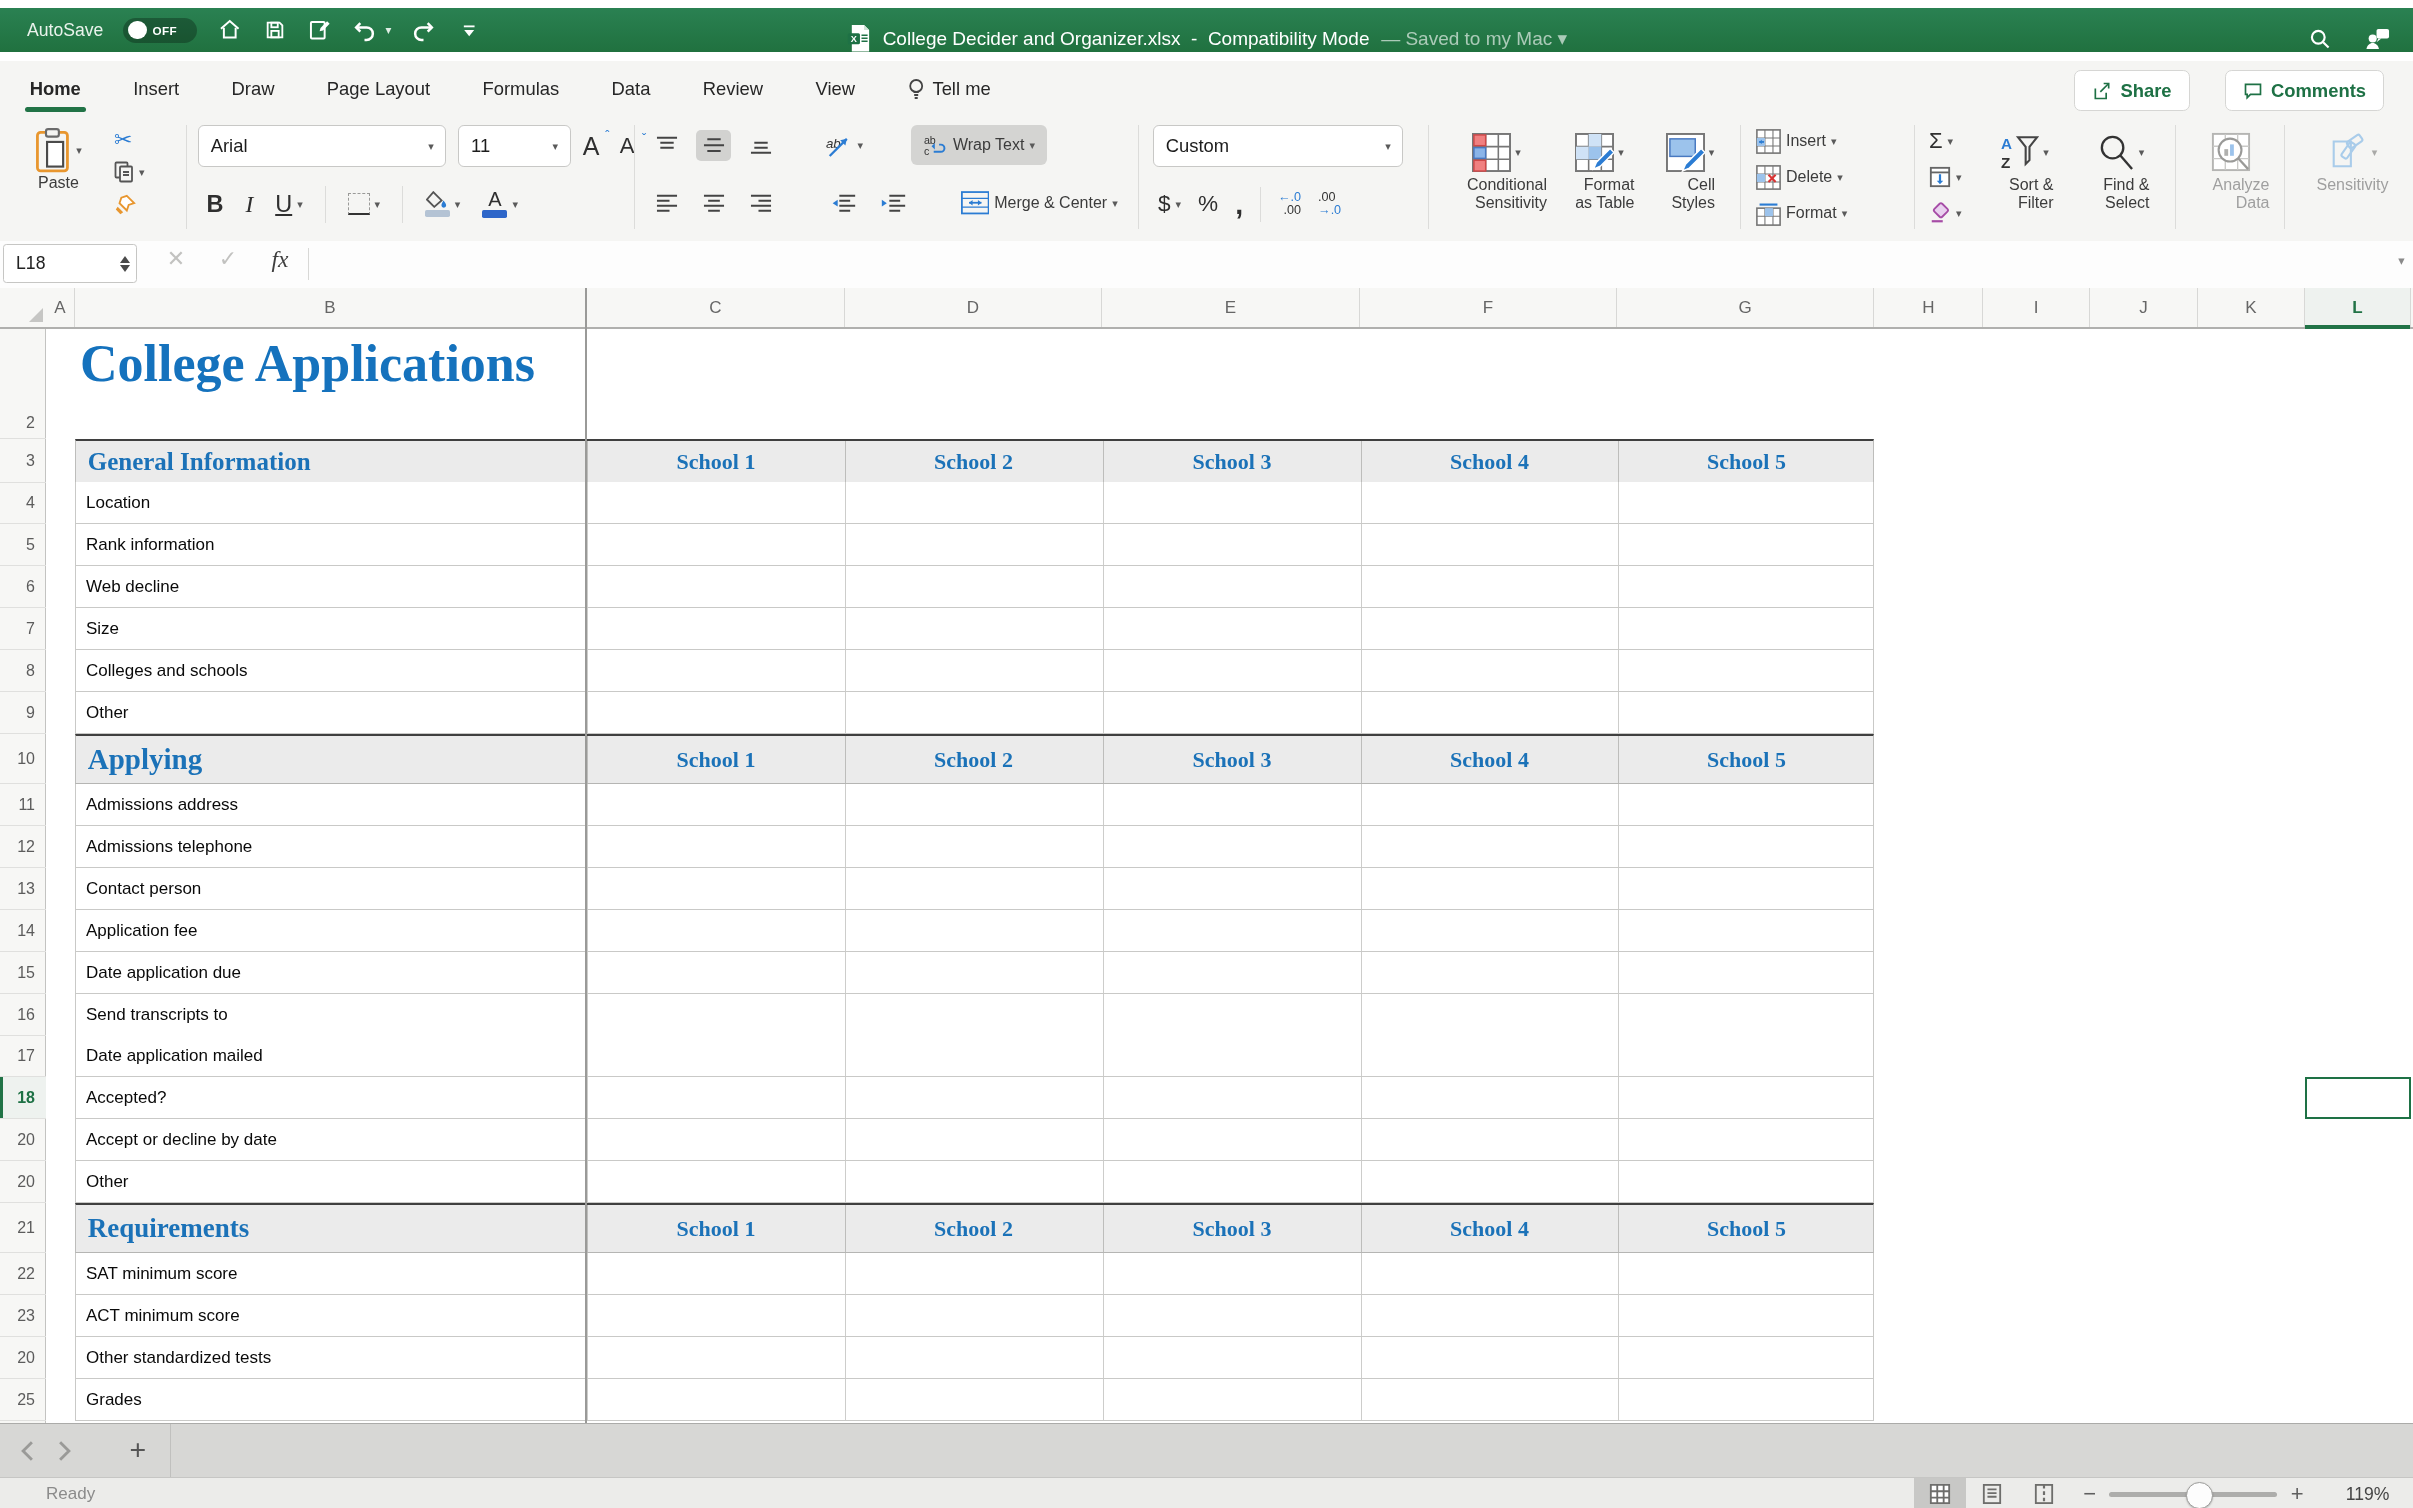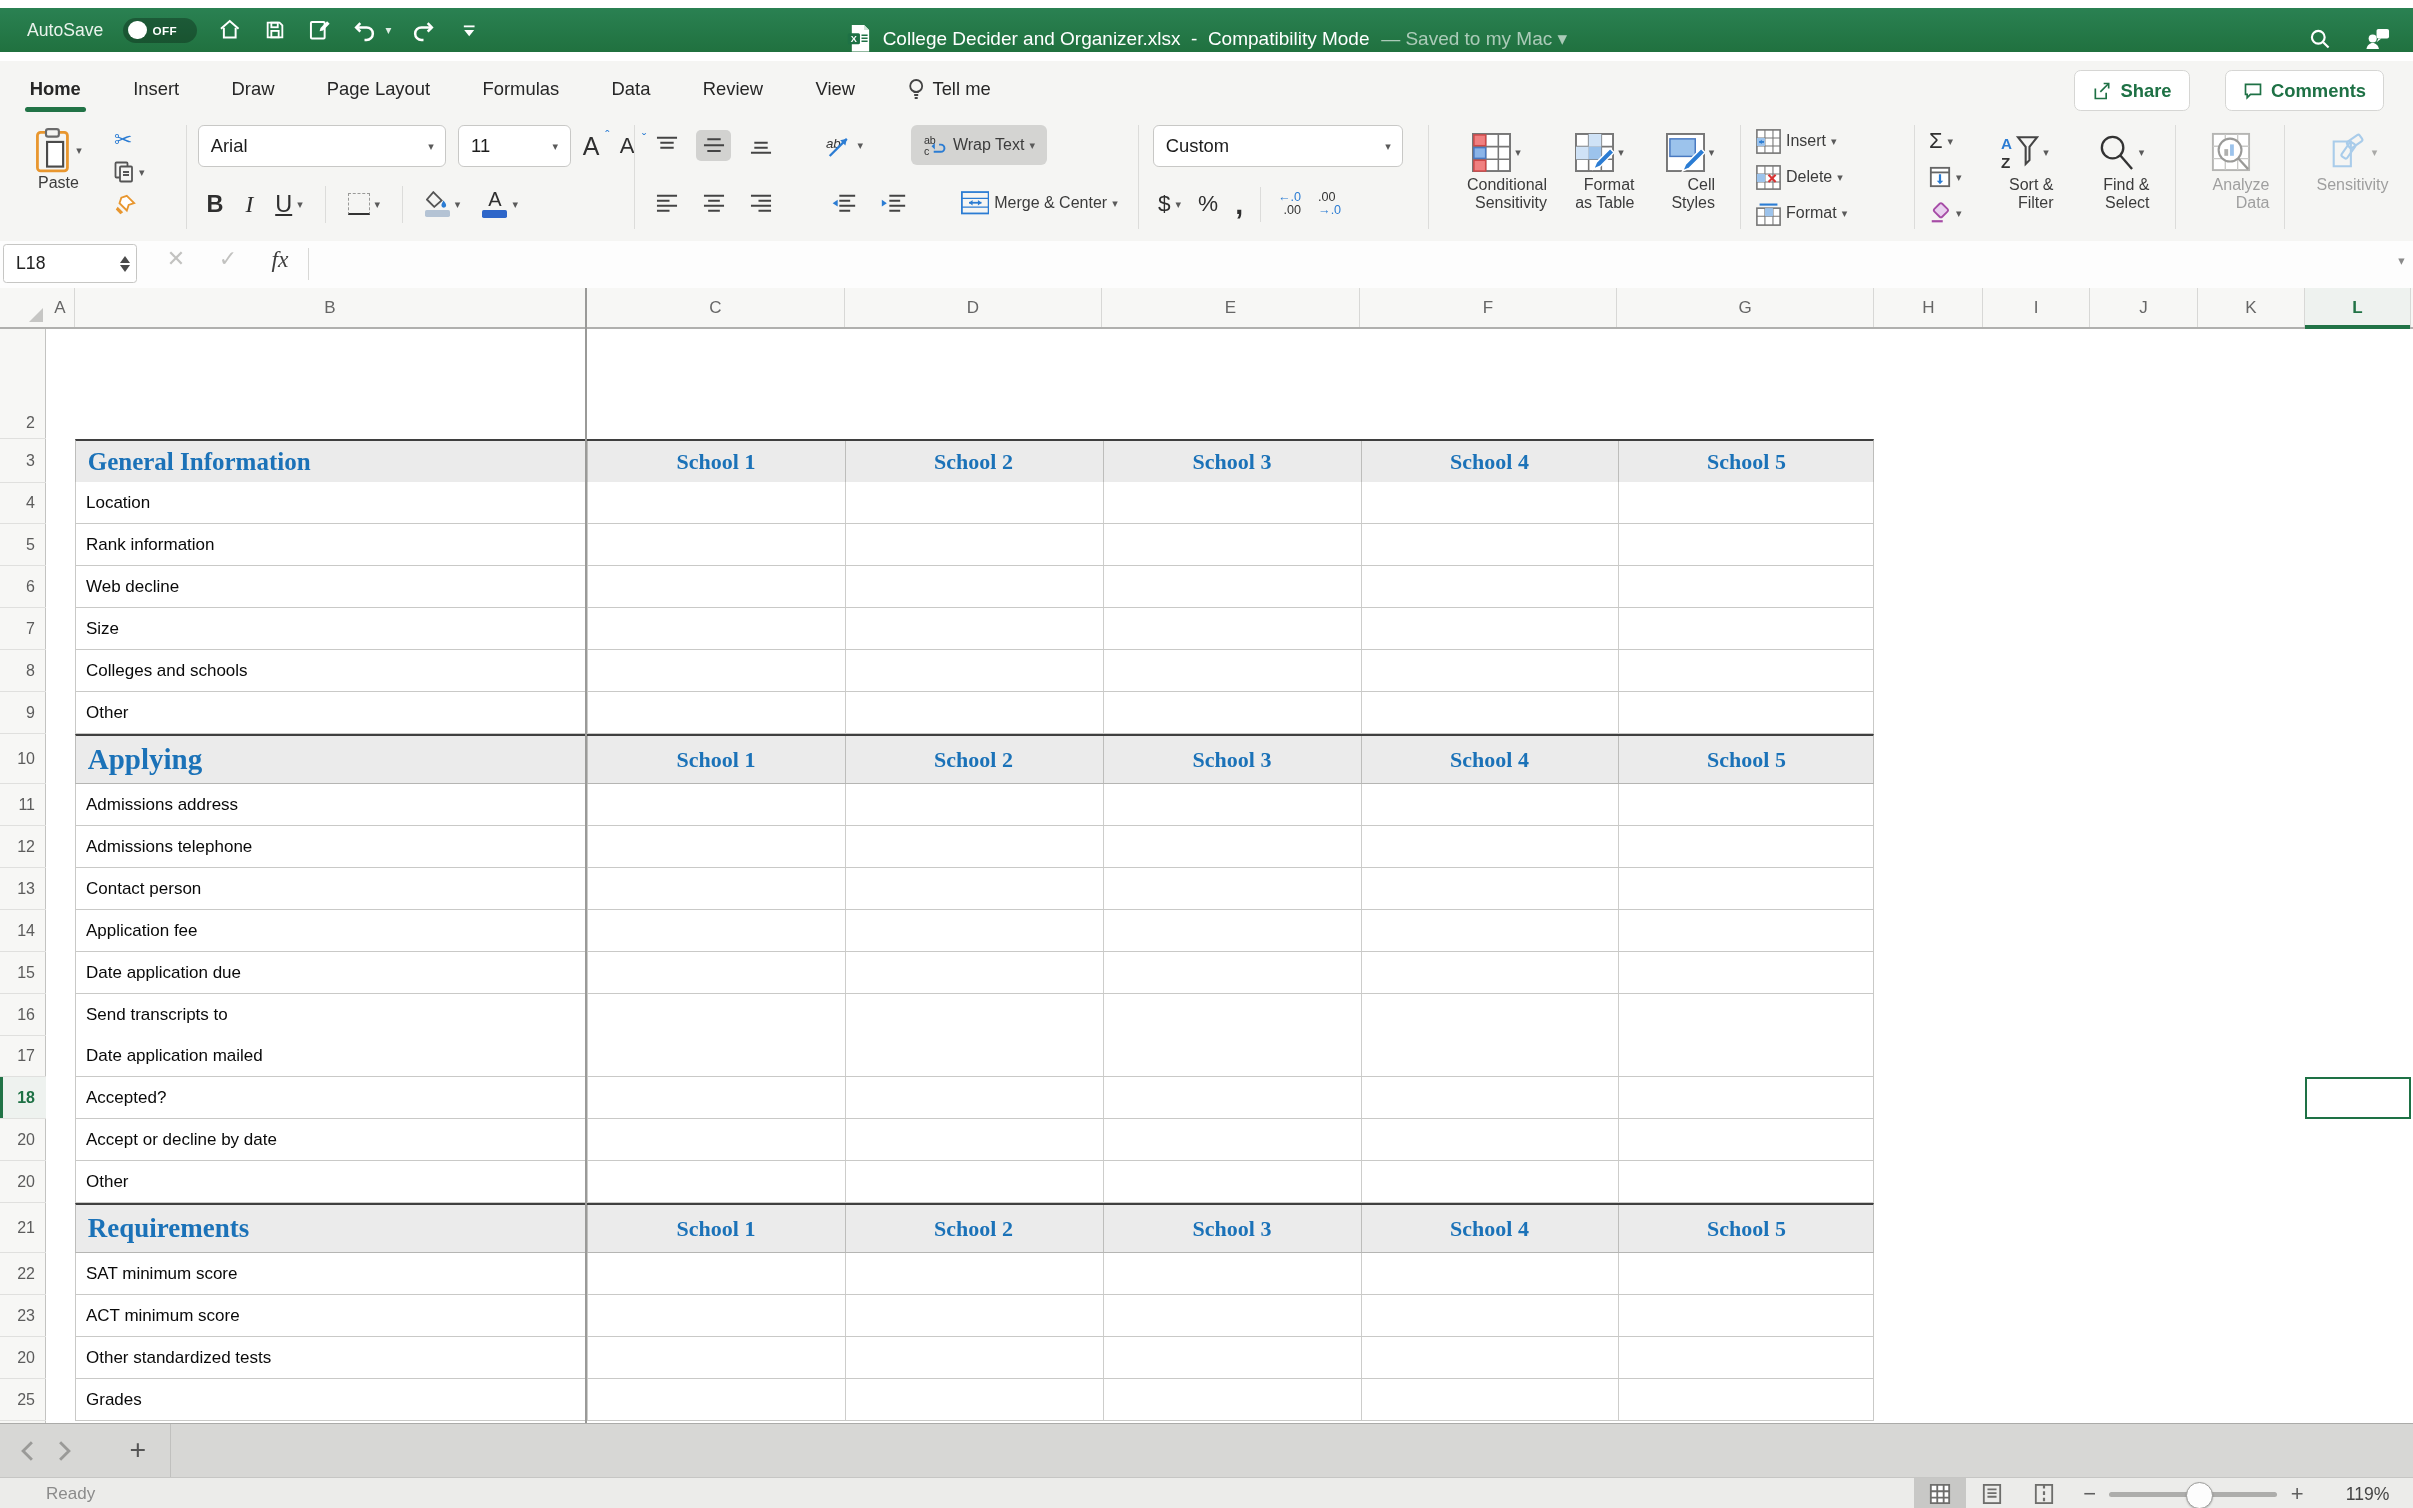--- a/index.html
+++ b/index.html
@@ -661,20 +661,21 @@
       <div class="rowhdr" style="top: 706px; height: 42px;">17</div>
       <div class="rowhdr sel" style="top: 748px; height: 42px;">18</div>
       <div class="rowhdr" style="top: 790px; height: 42px;">20</div>
       <div class="rowhdr" style="top: 832px; height: 42px;">20</div>
       <div class="rowhdr" style="top: 874px; height: 50px;">21</div>
       <div class="rowhdr" style="top: 924px; height: 42px;">22</div>
       <div class="rowhdr" style="top: 966px; height: 42px;">23</div>
       <div class="rowhdr" style="top: 1008px; height: 42px;">20</div>
       <div class="rowhdr" style="top: 1050px; height: 42px;">25</div>
     </div>
+  <div id="sheet-title">College Applications</div>
   <div id="table-layer">
       <div class="t-sechdr" style="top: 110px; height: 44px;">
         <div class="t-sectitle" style="font-size: 25px;">General Information</div>
         <span class="vline hdr" style="left: 511px;"></span>
         <div class="t-schoolhdr" style="left: 511px; width: 258px;">School 1</div>
         <span class="vline hdr" style="left: 769px;"></span>
         <div class="t-schoolhdr" style="left: 769px; width: 257px;">School 2</div>
         <span class="vline hdr" style="left: 1027px;"></span>
         <div class="t-schoolhdr" style="left: 1027px; width: 258px;">School 3</div>
         <span class="vline hdr" style="left: 1285px;"></span>

